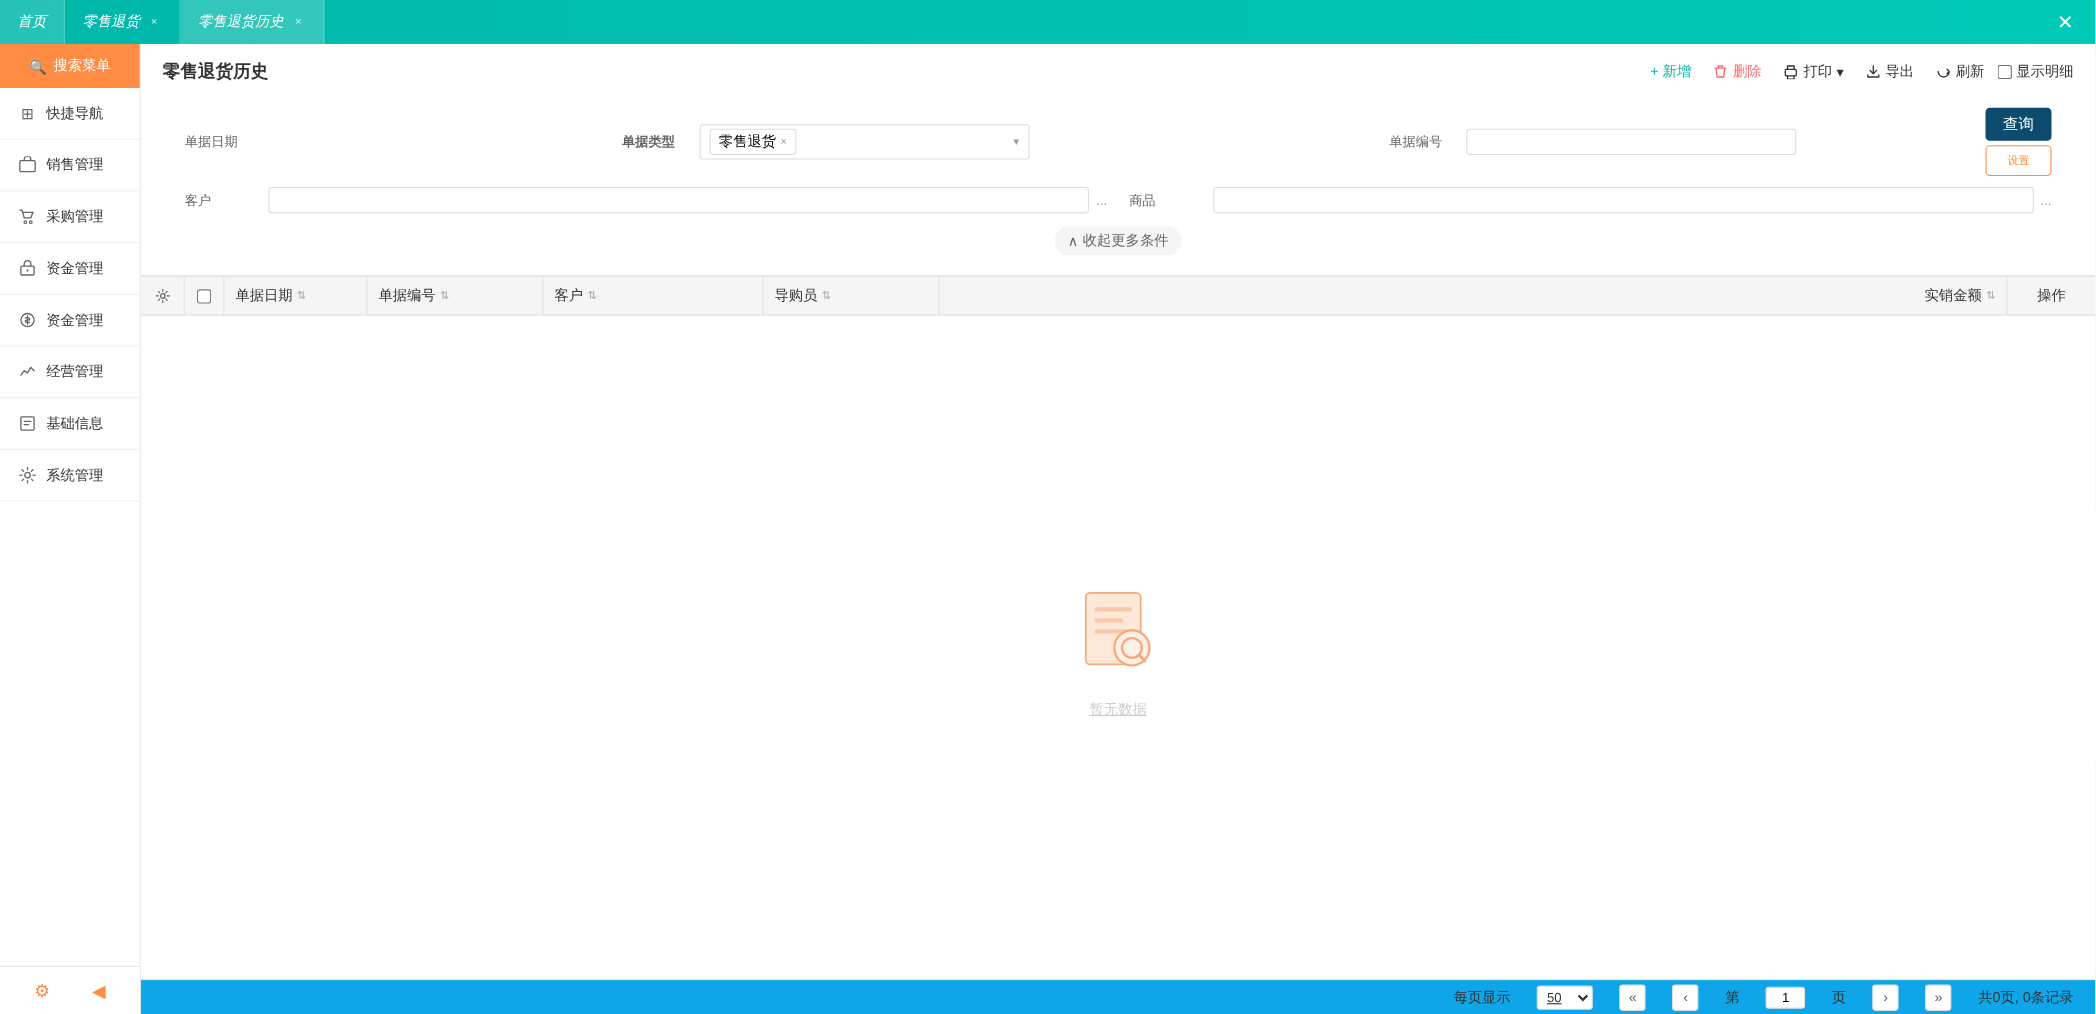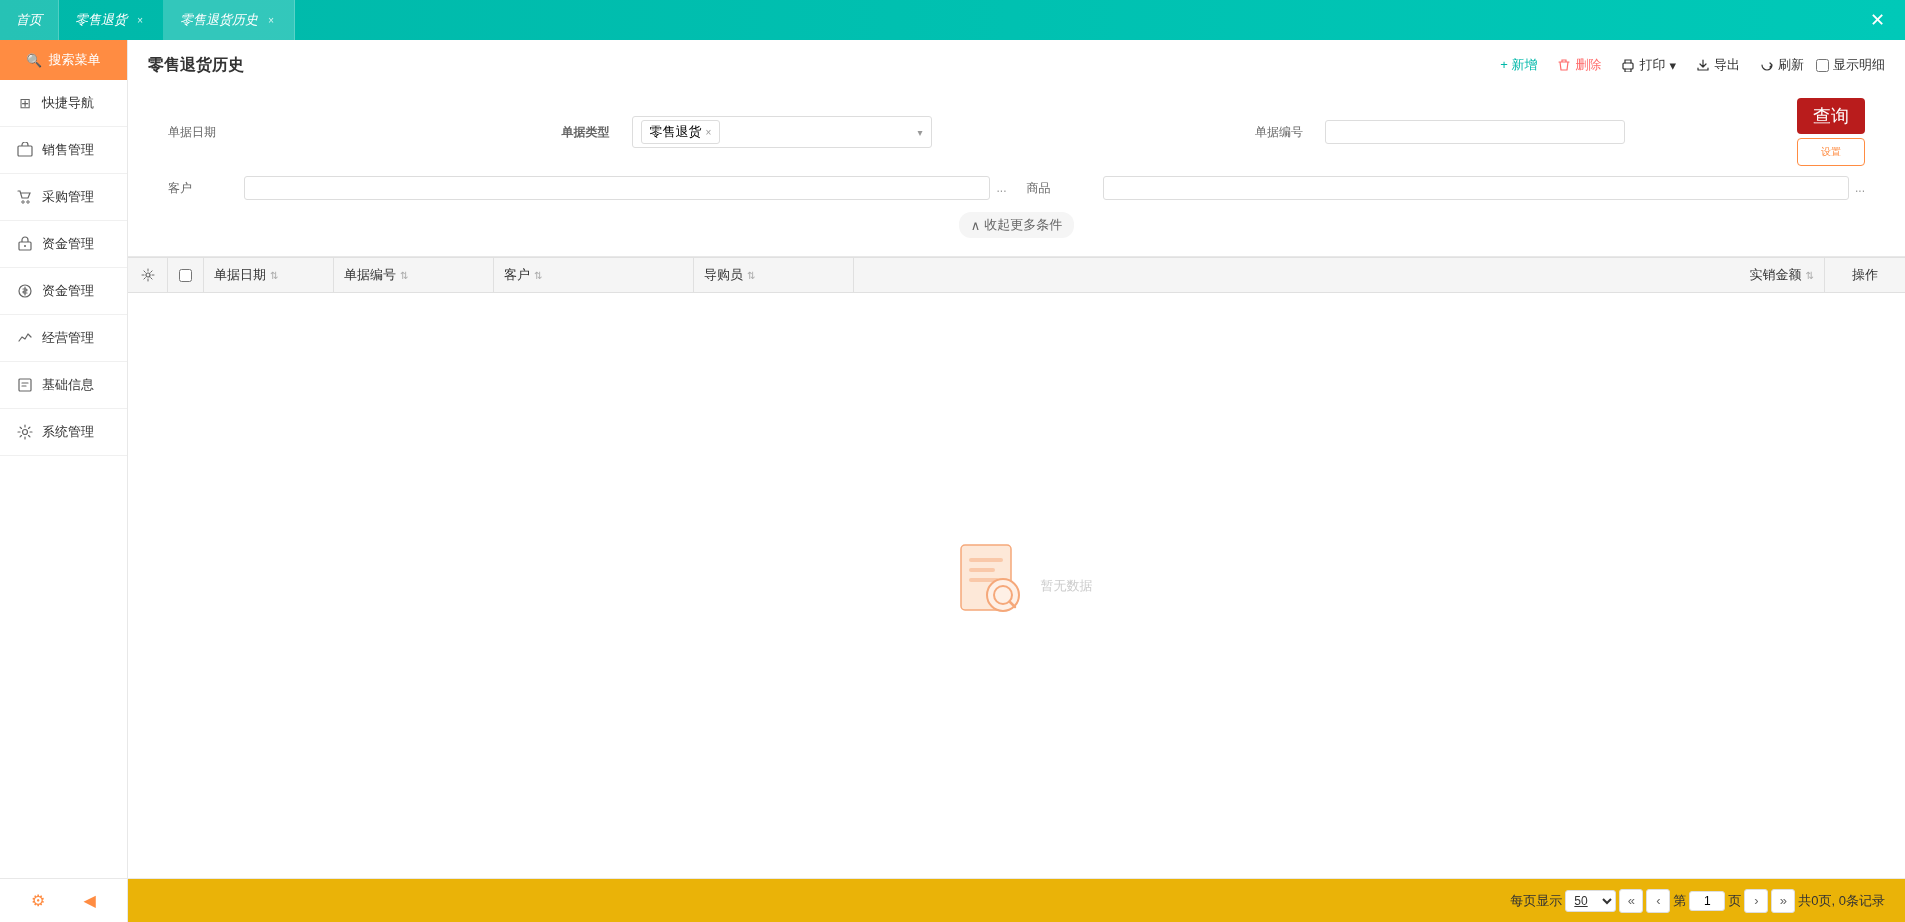--- a/index.html
+++ b/index.html
@@ -162,26 +162,26 @@
       font-size: 13px;
       padding: 4px 8px;
     }
     .btn-add {
       color: #00b8a9;
     }
     .btn-delete {
       color: #ff6b6b;
     }
     .btn-query {
-      background: #b91c1c;
+      background: #0c4a6e;
       color: #fff;
       padding: 6px 16px;
       border-radius: 4px;
       cursor: pointer;
-      font-size: 18px;
+      font-size: 14px;
     }
     .btn-settings {
       background: #fff;
       color: #ff8c42;
       padding: 6px 16px;
       border-radius: 4px;
       cursor: pointer;
       font-size: 10px;
       border: 1px solid #ff8c42;
     }
@@ -363,42 +363,43 @@
     .th-customer { width: 200px; flex-shrink: 0; }
     .th-guide { width: 160px; flex-shrink: 0; }
     .th-amount { flex: 1; display: flex; justify-content: flex-end; }
     .th-action { width: 80px; flex-shrink: 0; display: flex; justify-content: center; }
     .sort-icon { color: #aaa; font-size: 10px; }
 
     
     .empty-state {
       flex: 1;
       display: flex;
-      flex-direction: row;
+      flex-direction: column;
       align-items: center;
       justify-content: center;
       color: #ccc;
       font-size: 13px;
+      text-decoration: underline;
     }
     .empty-icon {
       width: 100px;
       height: 100px;
       margin-bottom: 12px;
     }
 
     
     .pagination {
-      height: 44px;
-      background: #eab308;
+      height: 32px;
+      background: #0ea5e9;
       border-top: 1px solid #e8e8e8;
       display: flex;
       align-items: center;
       justify-content: flex-end;
       padding: 0 20px;
-      gap: 3px;
+      gap: 24px;
       flex-shrink: 0;
       color: #333;
       font-size: 12px;
     }
     .page-size-select {
       border: 1px solid #ddd;
       border-radius: 3px;
       padding: 2px 4px;
       font-size: 12px;
       color: #333;

